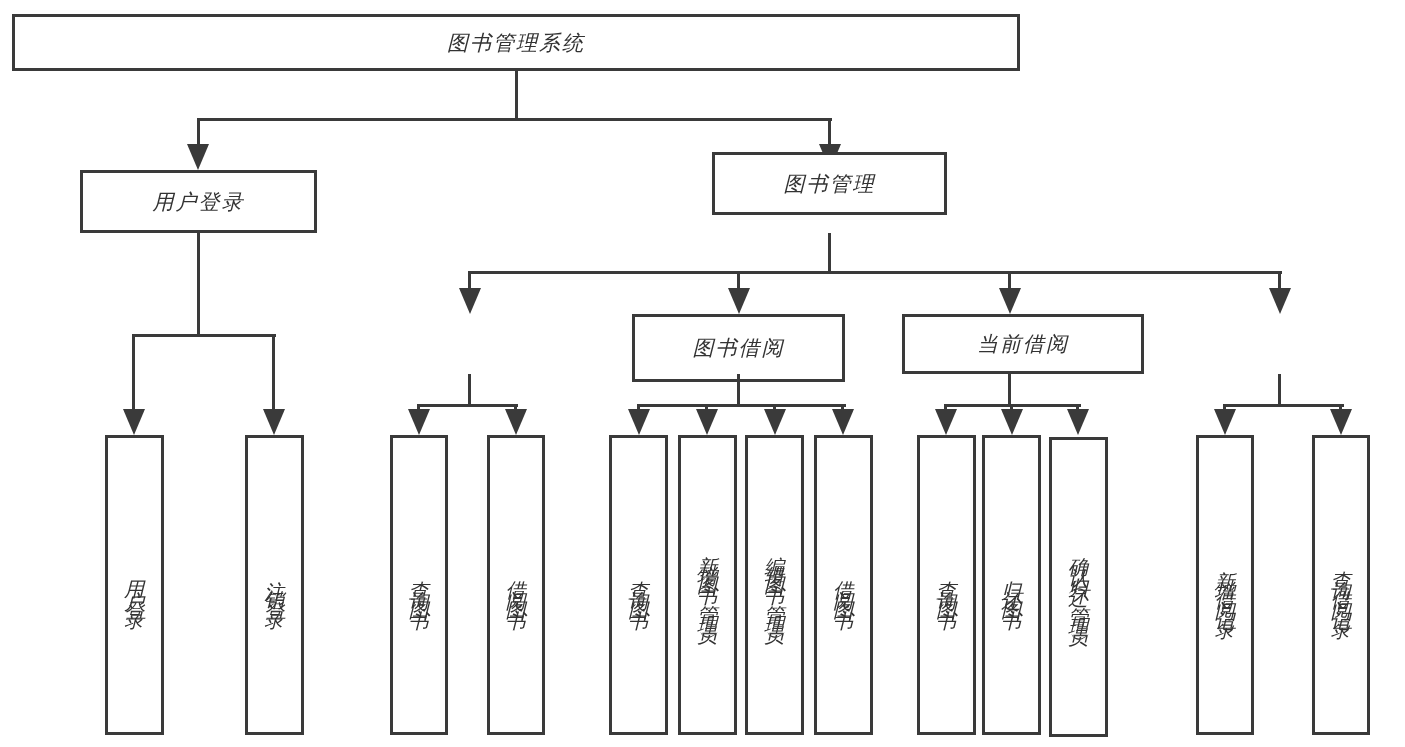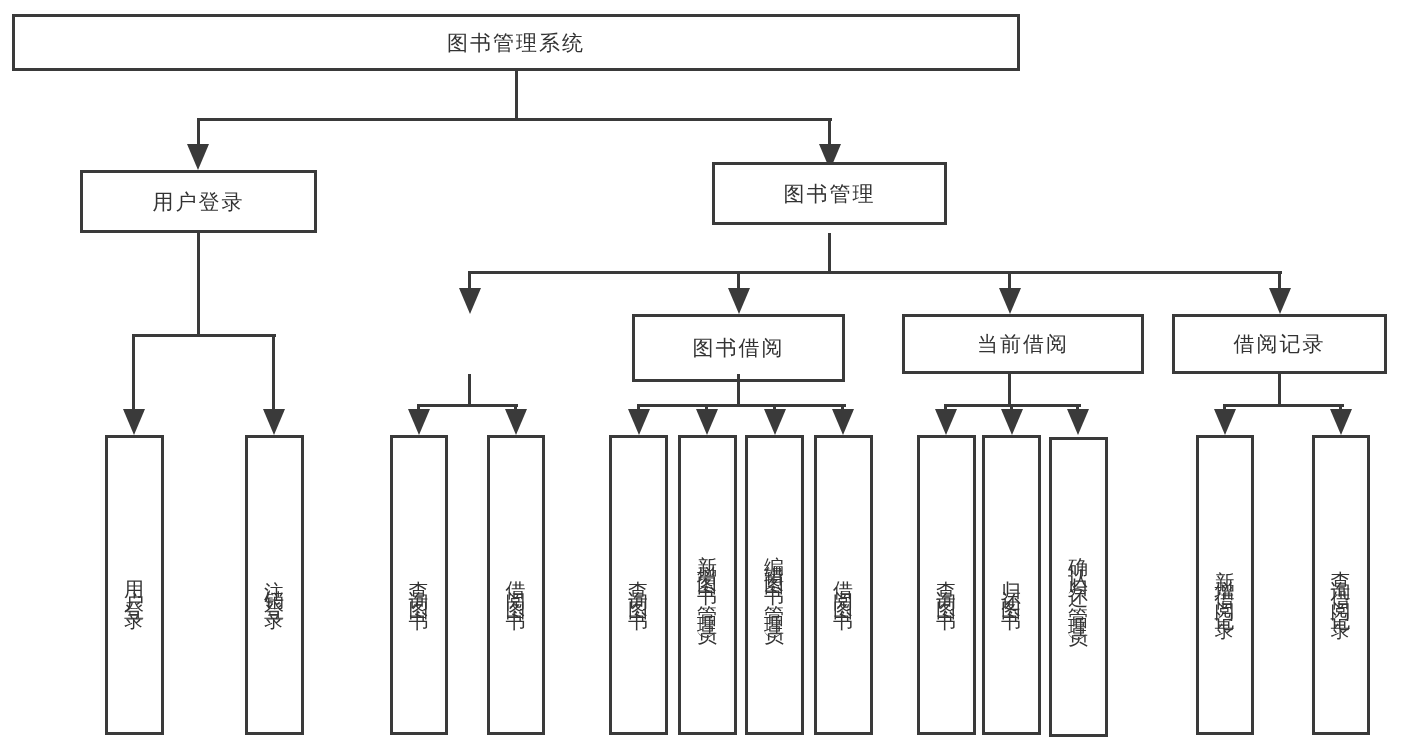--- a/index.html
+++ b/index.html
@@ -4,20 +4,21 @@
 <style>
   html, body { margin: 0; padding: 0; background: #ffffff; }
   .canvas {
     position: relative;
     width: 1405px;
     height: 747px;
     background: #ffffff;
     font-family: "Liberation Sans", "DejaVu Sans", sans-serif;
     color: #333333;
     overflow: hidden;
+    font-style: italic;
   }
   .node {
     position: absolute;
     box-sizing: border-box;
     border: 3px solid #3a3a3a;
     background: #ffffff;
     display: flex;
     align-items: center;
     justify-content: center;
     text-align: center;
@@ -66,21 +67,21 @@
   <div class="vline" style="left:515px;top:71px;height:50px"></div>
   <div class="hline" style="left:197px;top:118px;width:635px"></div>
   <div class="vline" style="left:197px;top:118px;height:30px"></div>
   <div class="arrow" style="left:187px;top:144px"></div>
   <div class="vline" style="left:828px;top:118px;height:30px"></div>
   <div class="arrow" style="left:819px;top:144px"></div>
 
   <div class="node h" style="left:80px;top:170px;width:237px;height:63px">
     <span>用户登录</span>
   </div>
-  <div class="node h" style="left:712px;top:162px;width:235px;height:63px">
+  <div class="node h" style="left:712px;top:152px;width:235px;height:63px">
     <span>图书管理</span>
   </div>
 
   <div class="vline" style="left:197px;top:233px;height:104px"></div>
   <div class="hline" style="left:132px;top:334px;width:144px"></div>
   <div class="vline" style="left:132px;top:334px;height:77px"></div>
   <div class="arrow" style="left:123px;top:409px"></div>
   <div class="vline" style="left:272px;top:334px;height:77px"></div>
   <div class="arrow" style="left:263px;top:409px"></div>
 
@@ -93,23 +94,20 @@
   <div class="vline" style="left:1008px;top:271px;height:20px"></div>
   <div class="arrow" style="left:999px;top:288px"></div>
   <div class="vline" style="left:1278px;top:271px;height:20px"></div>
   <div class="arrow" style="left:1269px;top:288px"></div>
 
   <div class="node h" style="left:632px;top:314px;width:213px;height:68px">
     <span>图书借阅</span>
   </div>
   <div class="node h" style="left:902px;top:314px;width:242px;height:60px">
     <span>当前借阅</span>
-  </div>
-  <div class="node h" style="left:1172px;top:314px;width:215px;height:60px">
-    <span>借阅记录</span>
   </div>
 
   <div class="vline" style="left:468px;top:374px;height:33px"></div>
   <div class="hline" style="left:417px;top:404px;width:101px"></div>
   <div class="vline" style="left:417px;top:404px;height:8px"></div>
   <div class="arrow" style="left:408px;top:409px"></div>
   <div class="vline" style="left:514px;top:404px;height:8px"></div>
   <div class="arrow" style="left:505px;top:409px"></div>
 
   <div class="vline" style="left:737px;top:374px;height:33px"></div>

